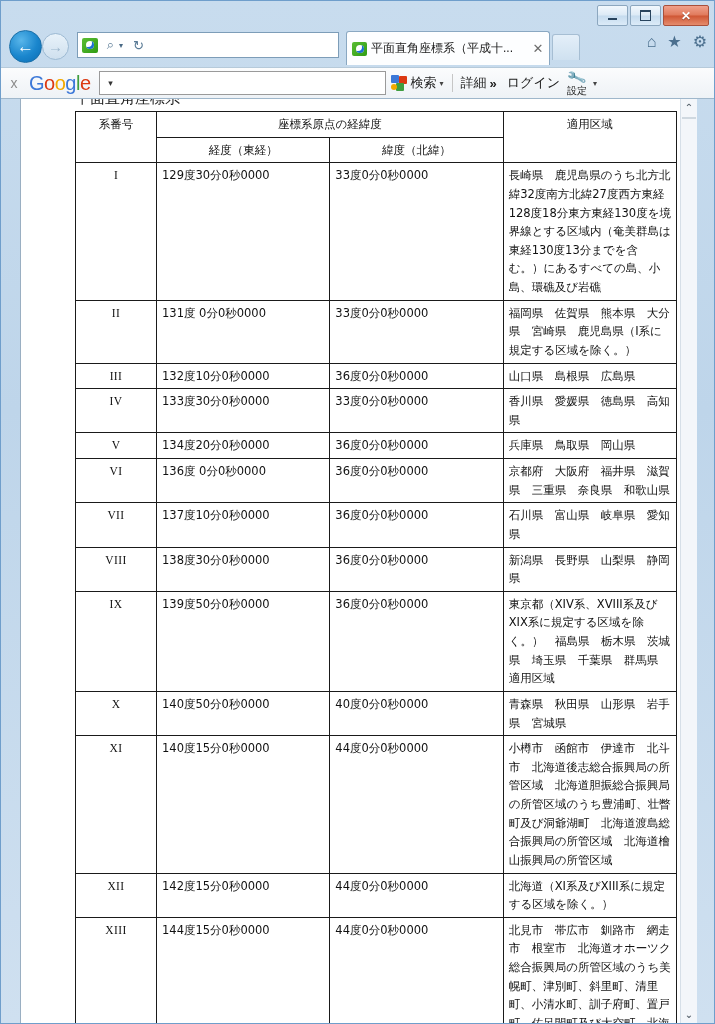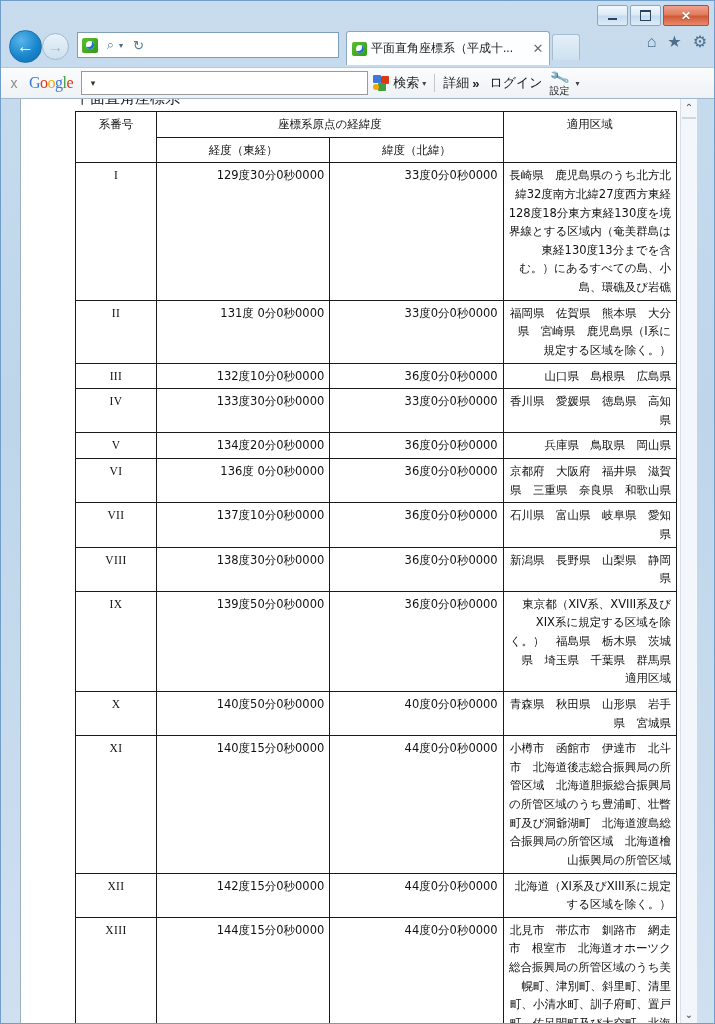--- a/index.html
+++ b/index.html
@@ -150,22 +150,22 @@
     background: linear-gradient(to bottom, #fbfcfd 0%, #eef2f6 100%);
     border-top: 1px solid #b6cada;
     border-bottom: 1px solid #9fb7cb;
     box-sizing: border-box;
     display: flex; align-items: center;
   }
   .g-x {
     width: 26px; text-align: center; color: #8c8c8c; font-size: 14px;
   }
   .g-logo {
-    font-family: Liberation Serif, serif;
-    font-size: 16px; letter-spacing: -0.5px; padding: 0 8px 0 2px;
+    font-family: Liberation Sans, sans-serif;
+    font-size: 20px; letter-spacing: -0.5px; padding: 0 8px 0 2px;
     line-height: 1;
   }
   .g-logo span:nth-child(1){color:#3c78d8}
   .g-logo span:nth-child(2){color:#dc3912}
   .g-logo span:nth-child(3){color:#f2a900}
   .g-logo span:nth-child(4){color:#3c78d8}
   .g-logo span:nth-child(5){color:#3f9e3f}
   .g-logo span:nth-child(6){color:#dc3912}
   .g-searchbox {
     width: 287px; height: 24px;
@@ -268,22 +268,22 @@
   th.h-sys { width: 70px; text-align: center; vertical-align: middle; }
   th.h-origin { text-align: center; }
   th.h-lon, th.h-lat { width: 125px; text-align: center; }
   th.h-area { text-align: center; vertical-align: middle; }
   td.c-sys {
     width: 70px; text-align: center;
     font-family: "Liberation Serif", serif;
     font-size: 12.5px; letter-spacing: 0.4px;
     color: #1a1a1a;
   }
-  td.c-lon, td.c-lat { width: 125px; text-align: right; white-space: nowrap; }
-  td.c-area { text-align: right; }
+  td.c-lon, td.c-lat { width: 125px; text-align: left; white-space: nowrap; }
+  td.c-area { text-align: left; }
 </style>
 </head>
 <body>
 
 <div class="window">
 
   <div class="titlebar">
     <div class="winbtns">
       <div class="winbtn">
           <div class="glyph-min"></div>

